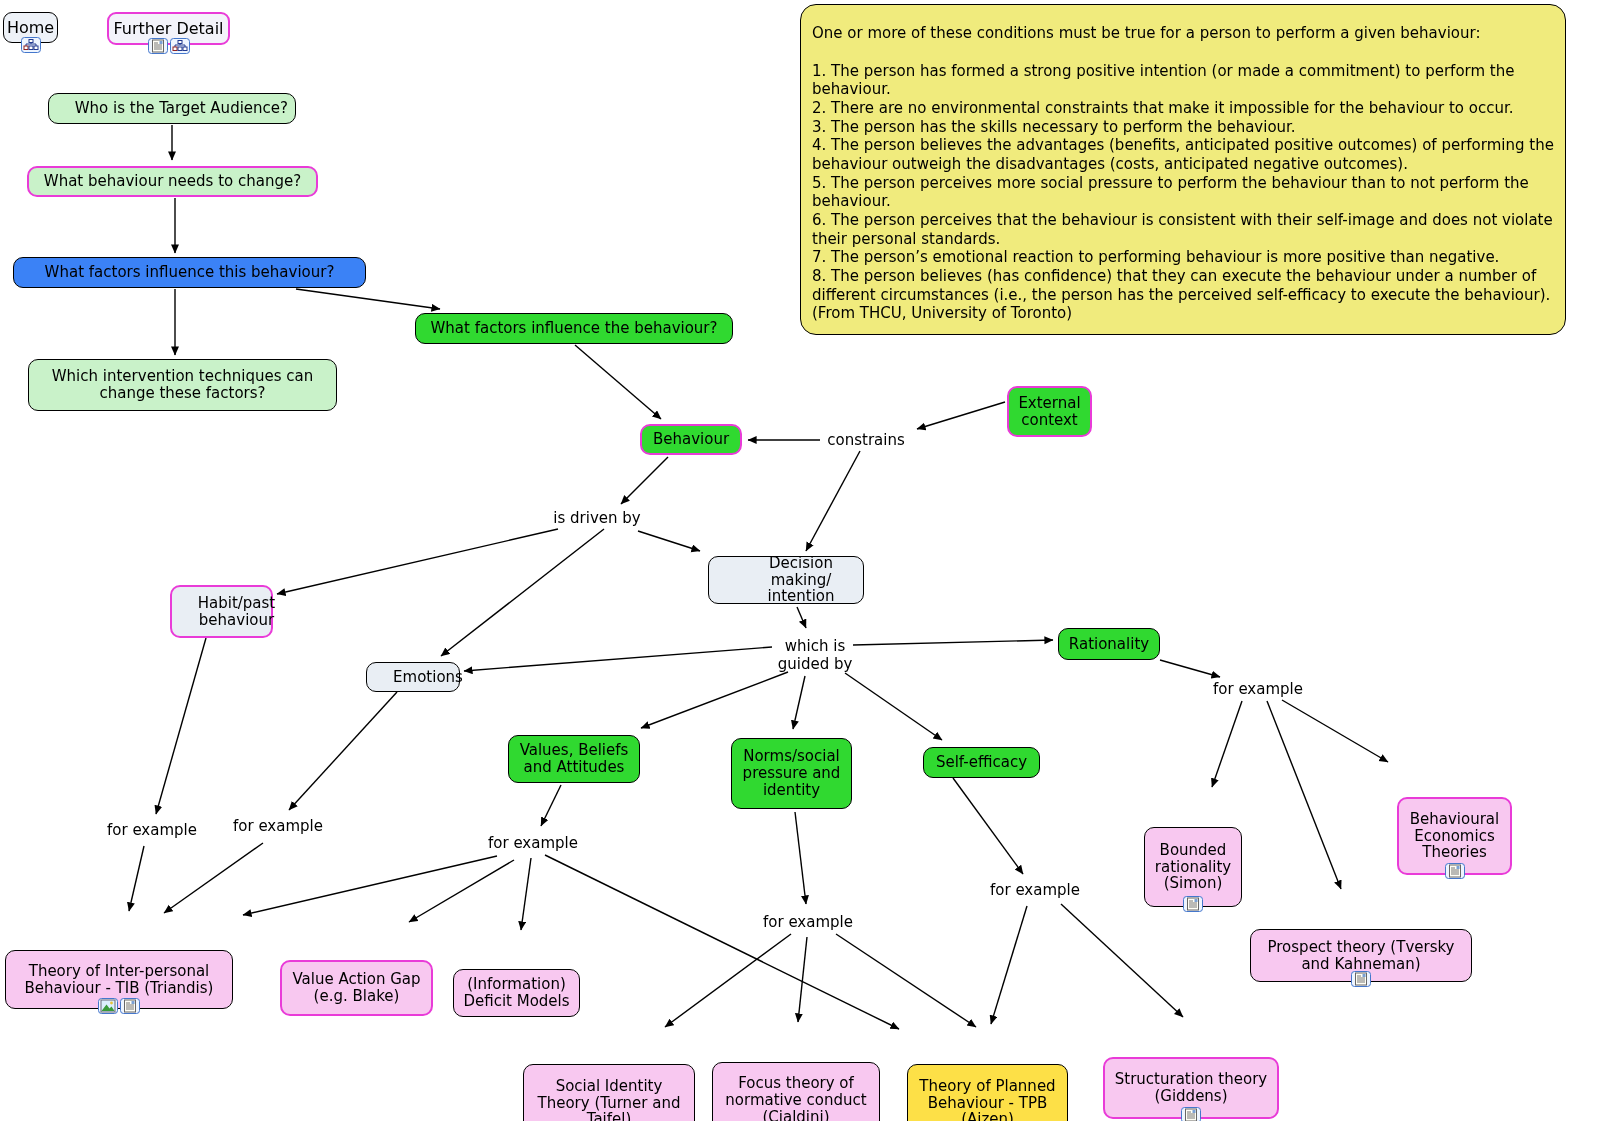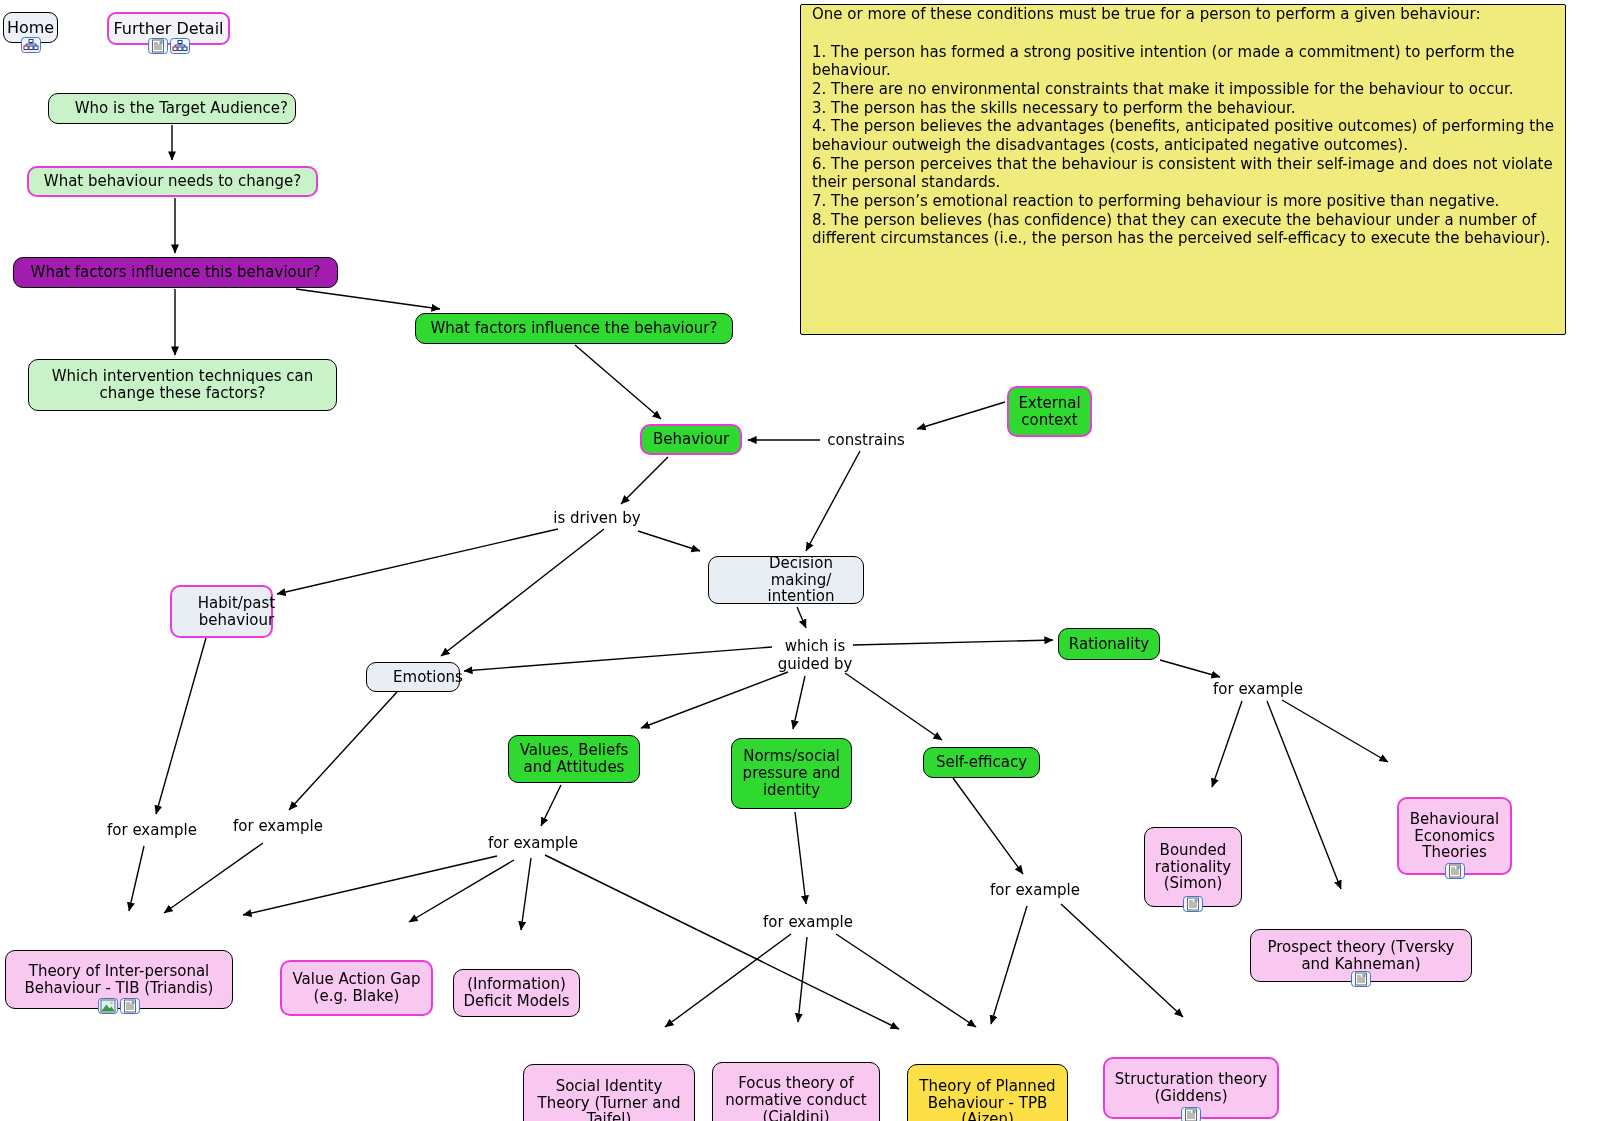--- a/index.html
+++ b/index.html
@@ -21,22 +21,22 @@
   .btn{position:absolute;z-index:2;box-sizing:border-box;display:flex;align-items:center;justify-content:center;
        border-radius:9px;font-size:16px;background:#eef2f8;}
   .btn-home{left:3px;top:12px;width:55px;height:31px;border:1.8px solid #000;}
   .btn-fd{left:107px;top:12px;width:123px;height:33px;border:2.4px solid #e93bd8;background:#f3f3fa;}
   .btn .icons{bottom:-15px;}
   
   .note-mouseover{position:absolute;z-index:2;left:519px;top:13px;width:250px;height:51px;box-sizing:border-box;
        background:#ffff9c;border:2.6px solid #e93bd8;border-radius:10px;font-size:15px;line-height:1.32;
        padding:3px 9px;display:flex;align-items:center;}
   .conditions{position:absolute;z-index:2;left:800px;top:4px;width:766px;height:331px;box-sizing:border-box;
-       background:#f0eb7d;border:1.6px solid #000;border-radius:2px;font-size:15px;line-height:1.245;
-       padding:0 11px;}
+       background:#f0eb7d;border:1.6px solid #000;border-radius:16px;font-size:15px;line-height:1.245;
+       padding:19px 11px;}
   .conditions .cond-items{margin-top:19px;}
 </style>
 </head>
 <body>
 
 <div class="canvas">
 
   <svg class="edges" width="1619" height="1121">
     <defs>
       <marker id="arrow" markerWidth="11" markerHeight="9" refX="8.6" refY="4" orient="auto" markerUnits="userSpaceOnUse">
@@ -120,30 +120,32 @@
   </div>
 
 
   <div class="conditions">
     <div>One or more of these conditions must be true for a person to perform a given behaviour:</div>
     <div class="cond-items" id="cond-items">
         <div>1. The person has formed a strong positive intention (or made a commitment) to perform the behaviour.</div>
         <div>2. There are no environmental constraints that make it impossible for the behaviour to occur.</div>
         <div>3. The person has the skills necessary to perform the behaviour.</div>
         <div>4. The person believes the advantages (benefits, anticipated positive outcomes) of performing the behaviour outweigh the disadvantages (costs, anticipated negative outcomes).</div>
+        <div>5. The person perceives more social pressure to perform the behaviour than to not perform the behaviour.</div>
         <div>6. The person perceives that the behaviour is consistent with their self-image and does not violate their personal standards.</div>
         <div>7. The person’s emotional reaction to performing behaviour is more positive than negative.</div>
         <div>8. The person believes (has confidence) that they can execute the behaviour under a number of different circumstances (i.e., the person has the perceived self-efficacy to execute the behaviour).</div>
       </div>
+    <div>(From THCU, University of Toronto)</div>
   </div>
 
   <div id="nodes-root">
       <div class="node fill-lightgreen border-black" style="left: 48px; top: 93px; width: 248px; height: 31px; background: rgb(201, 242, 201); border-color: rgb(0, 0, 0); justify-content: flex-end;"><span>Who is the Target Audience?</span></div>
       <div class="node fill-lightgreen border-magenta" style="left: 27px; top: 166px; width: 291px; height: 31px; background: rgb(201, 242, 201); border-color: rgb(233, 59, 216);"><span>What behaviour needs to change?</span></div>
-      <div class="node fill-green border-black" style="left: 13px; top: 257px; width: 325px; height: 31px; background: #a21caf; border-color: rgb(0, 0, 0);"><span>What factors influence this behaviour?</span></div>
+      <div class="node fill-green border-black" style="left: 13px; top: 257px; width: 353px; height: 31px; background: #3b82f6; border-color: rgb(0, 0, 0);"><span>What factors influence this behaviour?</span></div>
       <div class="node fill-lightgreen border-black" style="left: 28px; top: 359px; width: 309px; height: 52px; background: rgb(201, 242, 201); border-color: rgb(0, 0, 0);"><span>Which intervention techniques can change these factors?</span></div>
       <div class="node fill-green border-black" style="left: 415px; top: 313px; width: 318px; height: 31px; background: rgb(48, 217, 48); border-color: rgb(0, 0, 0);"><span>What factors influence the behaviour?</span></div>
       <div class="node fill-green border-magenta" style="left: 640px; top: 424px; width: 102px; height: 31px; background: rgb(48, 217, 48); border-color: rgb(233, 59, 216);"><span>Behaviour</span></div>
       <div class="node fill-green border-magenta" style="left: 1007px; top: 386px; width: 85px; height: 51px; background: rgb(48, 217, 48); border-color: rgb(233, 59, 216);"><span>External context</span></div>
       <div class="node fill-gray border-black" style="left: 708px; top: 556px; width: 156px; height: 48px; background: rgb(233, 238, 244); border-color: rgb(0, 0, 0);"><span>Decision making/
 intention</span></div>
       <div class="node fill-gray border-magenta" style="left: 170px; top: 585px; width: 103px; height: 53px; background: rgb(233, 238, 244); border-color: rgb(233, 59, 216);"><span>Habit/past behaviour</span></div>
       <div class="node fill-gray border-black" style="left: 366px; top: 662px; width: 94px; height: 30px; background: rgb(233, 238, 244); border-color: rgb(0, 0, 0);"><span>Emotions</span></div>
       <div class="node fill-green border-black" style="left: 1058px; top: 628px; width: 102px; height: 32px; background: rgb(48, 217, 48); border-color: rgb(0, 0, 0);"><span>Rationality</span></div>
       <div class="node fill-green border-black" style="left: 508px; top: 735px; width: 132px; height: 48px; background: rgb(48, 217, 48); border-color: rgb(0, 0, 0);"><span>Values, Beliefs and Attitudes</span></div>

